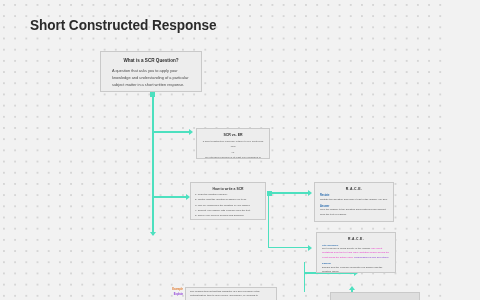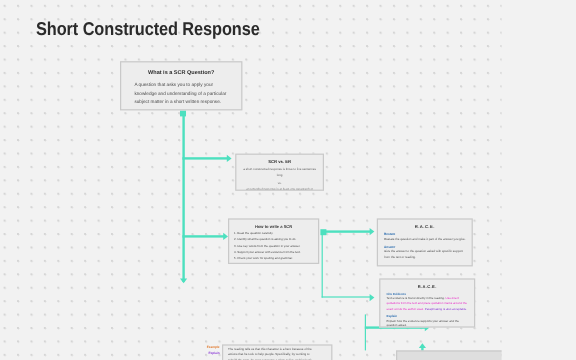--- a/index.html
+++ b/index.html
@@ -17,20 +17,21 @@
   #canvas {
     position: relative;
     width: 418px;
     height: 300px;
     background-color: #f2f2f2;
     background-image:
       radial-gradient(circle at 1px 1px, rgba(140,140,140,0.28) 0.9px, transparent 1.1px);
     background-size: 11.2px 11.2px;
     background-position: 3px 4px;
     overflow: hidden;
+    padding-left: 32px;
   }
 
   
   #deck-title {
     position: absolute;
     left: 30px;
     top: 16px;
     font-family: "Liberation Sans Narrow", "Liberation Sans", sans-serif;
     font-weight: bold;
     font-size: 15.5px;

